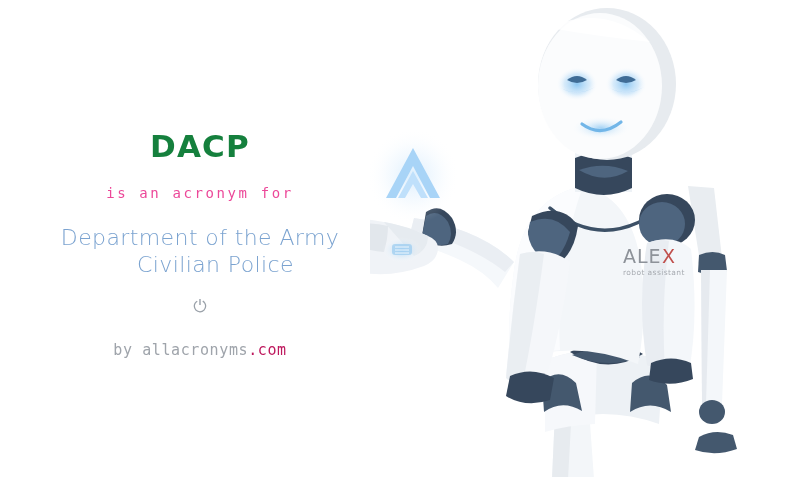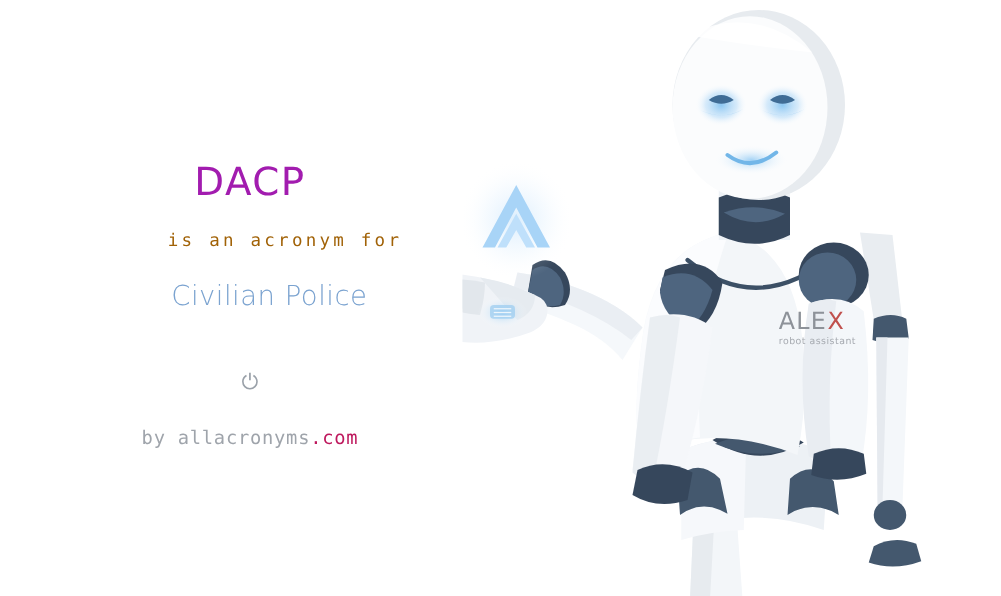--- a/index.html
+++ b/index.html
@@ -28,39 +28,38 @@
   }
 
   .acronym-title {
     position: absolute;
     left: 0;
     top: 131px;
     width: 400px;
     text-align: center;
     font-family: "DejaVu Sans", sans-serif;
     font-size: 31px;
-    font-weight: 400;
+    font-weight: 700;
     letter-spacing: 1.2px;
-    color: #a21caf;
+    color: #15803d;
     line-height: 1;
   }
 
   .acronym-sub {
     position: absolute;
     left: 0;
     top: 186px;
     width: 400px;
     text-align: center;
     font-family: "DejaVu Sans Mono", monospace;
     font-size: 14px;
     font-weight: 400;
     letter-spacing: 2.6px;
-    color: #a16207;
-    line-height: 1;
-    padding-left: 28px;
+    color: #ec4899;
+    line-height: 1;
   }
 
   .expansion {
     position: absolute;
     left: 0;
     top: 224px;
     width: 400px;
     text-align: center;
     font-family: "DejaVu Sans", sans-serif;
     font-size: 22px;
@@ -112,20 +111,21 @@
 
 <div id="page">
 
   <div class="text-col">
 
     <div class="acronym-title">DACP</div>
 
     <div class="acronym-sub">is  an  acronym  for</div>
 
     <div class="expansion">
+      <span class="line1">Department of the Army</span>
       <span class="line2">Civilian Police</span>
     </div>
 
     <div class="power-icon">⏻</div>
 
     <div class="attribution">
       <span>by </span><span>allacronyms</span><span class="tld">.com</span>
     </div>
   </div>
 

